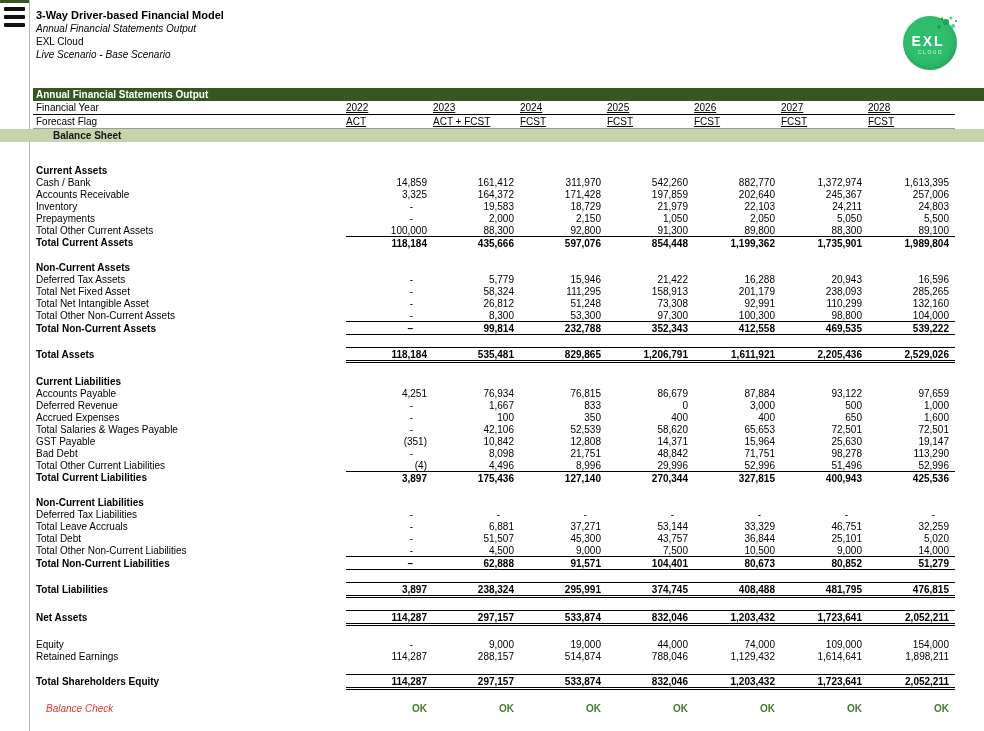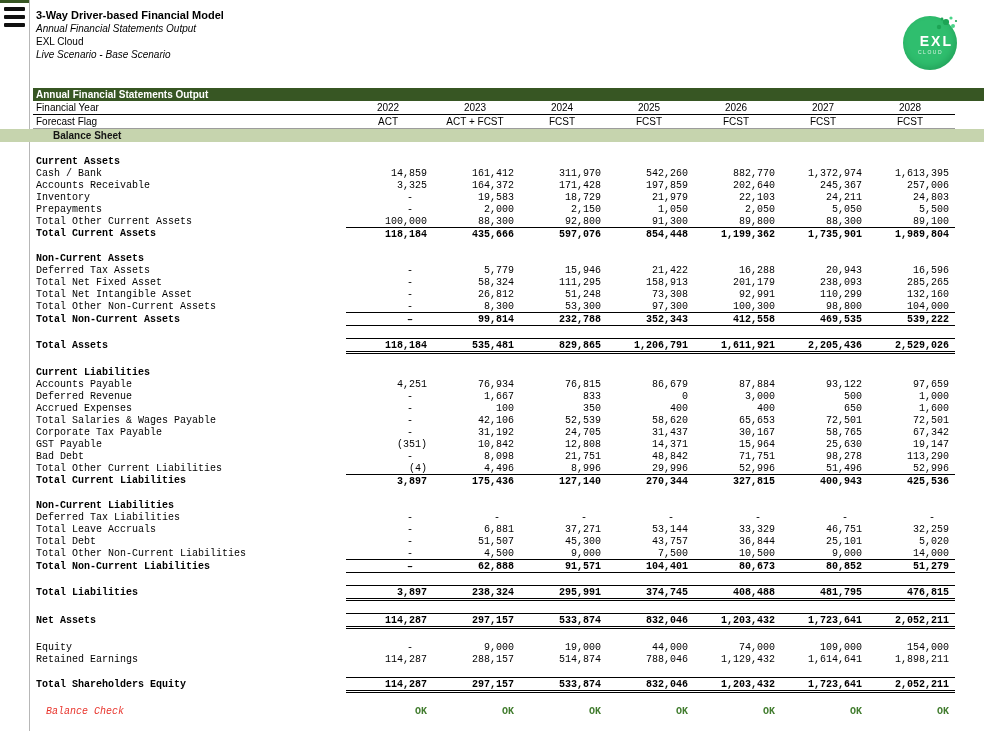--- a/index.html
+++ b/index.html
@@ -16,42 +16,42 @@
   .hamburger span{display:block;height:4px;background:#101010;border-radius:1px;}
 
   
   .header{position:absolute;left:36px;top:9px;line-height:13px;white-space:nowrap;}
   .header .title{font-weight:bold;font-size:11px;text-align:right;}
   .header .sub,.header .scenario{font-style:italic;}
 
   
   .logo{position:absolute;left:903px;top:16px;width:54px;height:54px;border-radius:50%;
     background:#2fbe6e;box-shadow:inset -2px -3px 6px rgba(0,90,40,.25);}
-  .logo .exl{position:absolute;left:0;right:4px;top:17px;text-align:right;color:#fff;
+  .logo .exl{position:absolute;left:0;right:4px;top:17px;text-align:center;color:#fff;
     font-weight:bold;font-size:14px;letter-spacing:2px;}
   .logo .cloud{position:absolute;left:15px;top:33px;color:#d8f4e3;font-size:5px;letter-spacing:1.5px;}
   .logo svg{position:absolute;right:-2px;top:-3px;}
 
   
   .banner{position:absolute;left:33px;top:88px;width:951px;height:13px;background:#375623;
     color:#fff;font-weight:bold;line-height:13px;padding-left:3px;box-sizing:border-box;}
   .section-bar{position:absolute;left:0;top:129px;width:984px;height:13px;background:#c6d4ae;
     color:#151515;font-weight:bold;line-height:13px;padding-left:53px;box-sizing:border-box;}
 
   
   table{border-collapse:collapse;table-layout:fixed;}
   td{padding:0;font-size:10px;white-space:nowrap;overflow:hidden;}
   .meta-table{position:absolute;left:33px;top:101px;width:922px;}
   .meta-table td{height:13px;}
   .meta-table tr.fy td{border-bottom:1px solid #000000;}
   .meta-table tr.ff td{border-bottom:1px solid #9c9c9c;}
-  .meta-table td.num{text-align:center;padding-right:3px;}
+  .meta-table td.num{text-align:left;padding-right:3px;text-decoration:underline;}
   .meta-table td.label{padding-left:3px;}
 
-  .bs-table{position:absolute;left:33px;top:143px;width:922px;font-family:Liberation Mono, monospace;}
+  .bs-table{position:absolute;left:33px;top:152px;width:922px;}
   .bs-table td{height:12px;}
   .bs-table td.label{padding-left:3px;}
   .bs-table td.num{text-align:right;padding-right:6px;}
   .bs-table td.num.dash{padding-right:20px;}
   .bs-table tr.heading td,
   .bs-table tr.subtotal td,
   .bs-table tr.subtotal2 td,
   .bs-table tr.grand td{font-weight:bold;}
   .bs-table tr.subtotal td.num{border-top:1px solid #000;}
   .bs-table tr.subtotal2 td.num{border-top:1px solid #000;border-bottom:1px solid #000;}
@@ -367,30 +367,20 @@
         <td class="label">Total Salaries &amp; Wages Payable</td>
         <td class="num dash">-</td>
         <td class="num">42,106</td>
         <td class="num">52,539</td>
         <td class="num">58,620</td>
         <td class="num">65,653</td>
         <td class="num">72,501</td>
         <td class="num">72,501</td>
       </tr>
       <tr class="item">
-        <td class="label">Corporate Tax Payable</td>
-        <td class="num dash">-</td>
-        <td class="num">31,192</td>
-        <td class="num">24,705</td>
-        <td class="num">31,437</td>
-        <td class="num">30,167</td>
-        <td class="num">58,765</td>
-        <td class="num">67,342</td>
-      </tr>
-      <tr class="item">
         <td class="label">GST Payable</td>
         <td class="num">(351)</td>
         <td class="num">10,842</td>
         <td class="num">12,808</td>
         <td class="num">14,371</td>
         <td class="num">15,964</td>
         <td class="num">25,630</td>
         <td class="num">19,147</td>
       </tr>
       <tr class="item">

